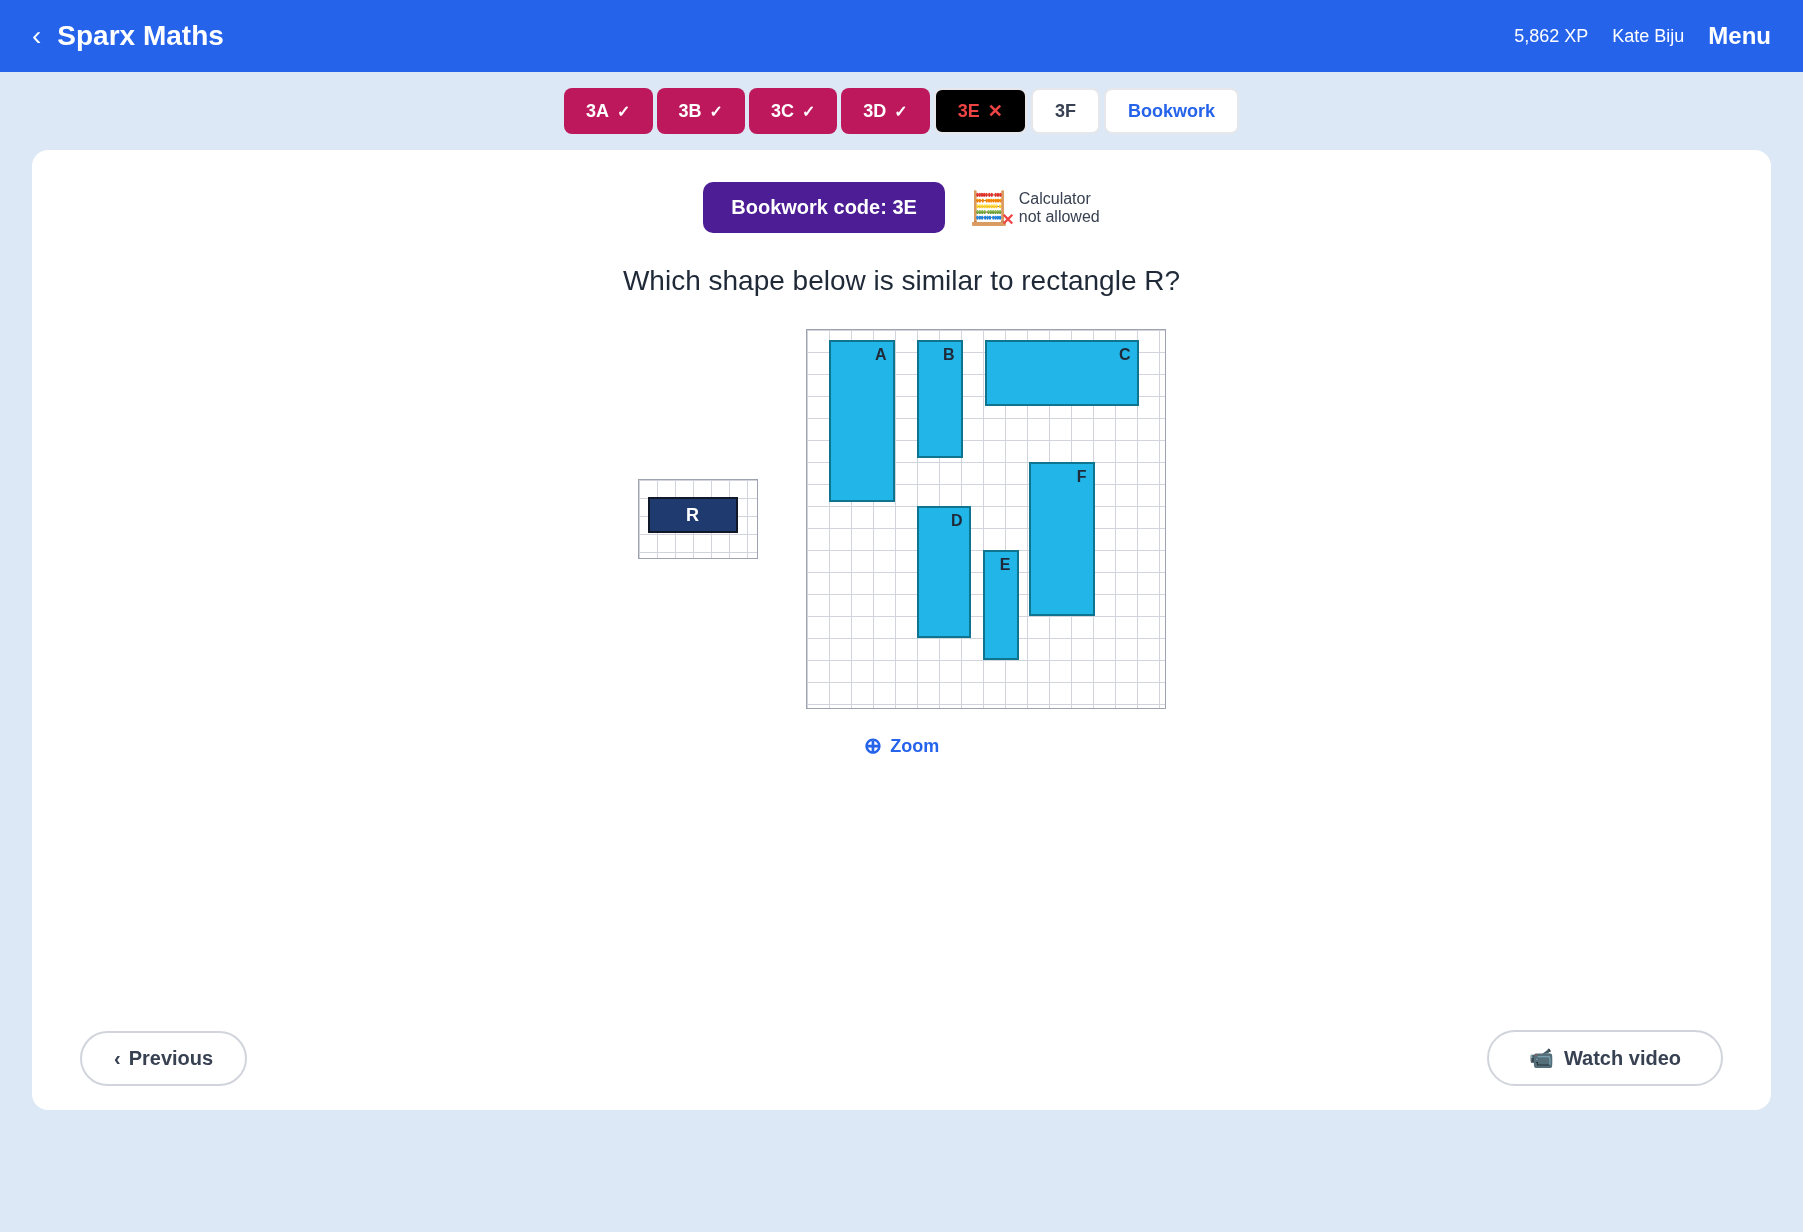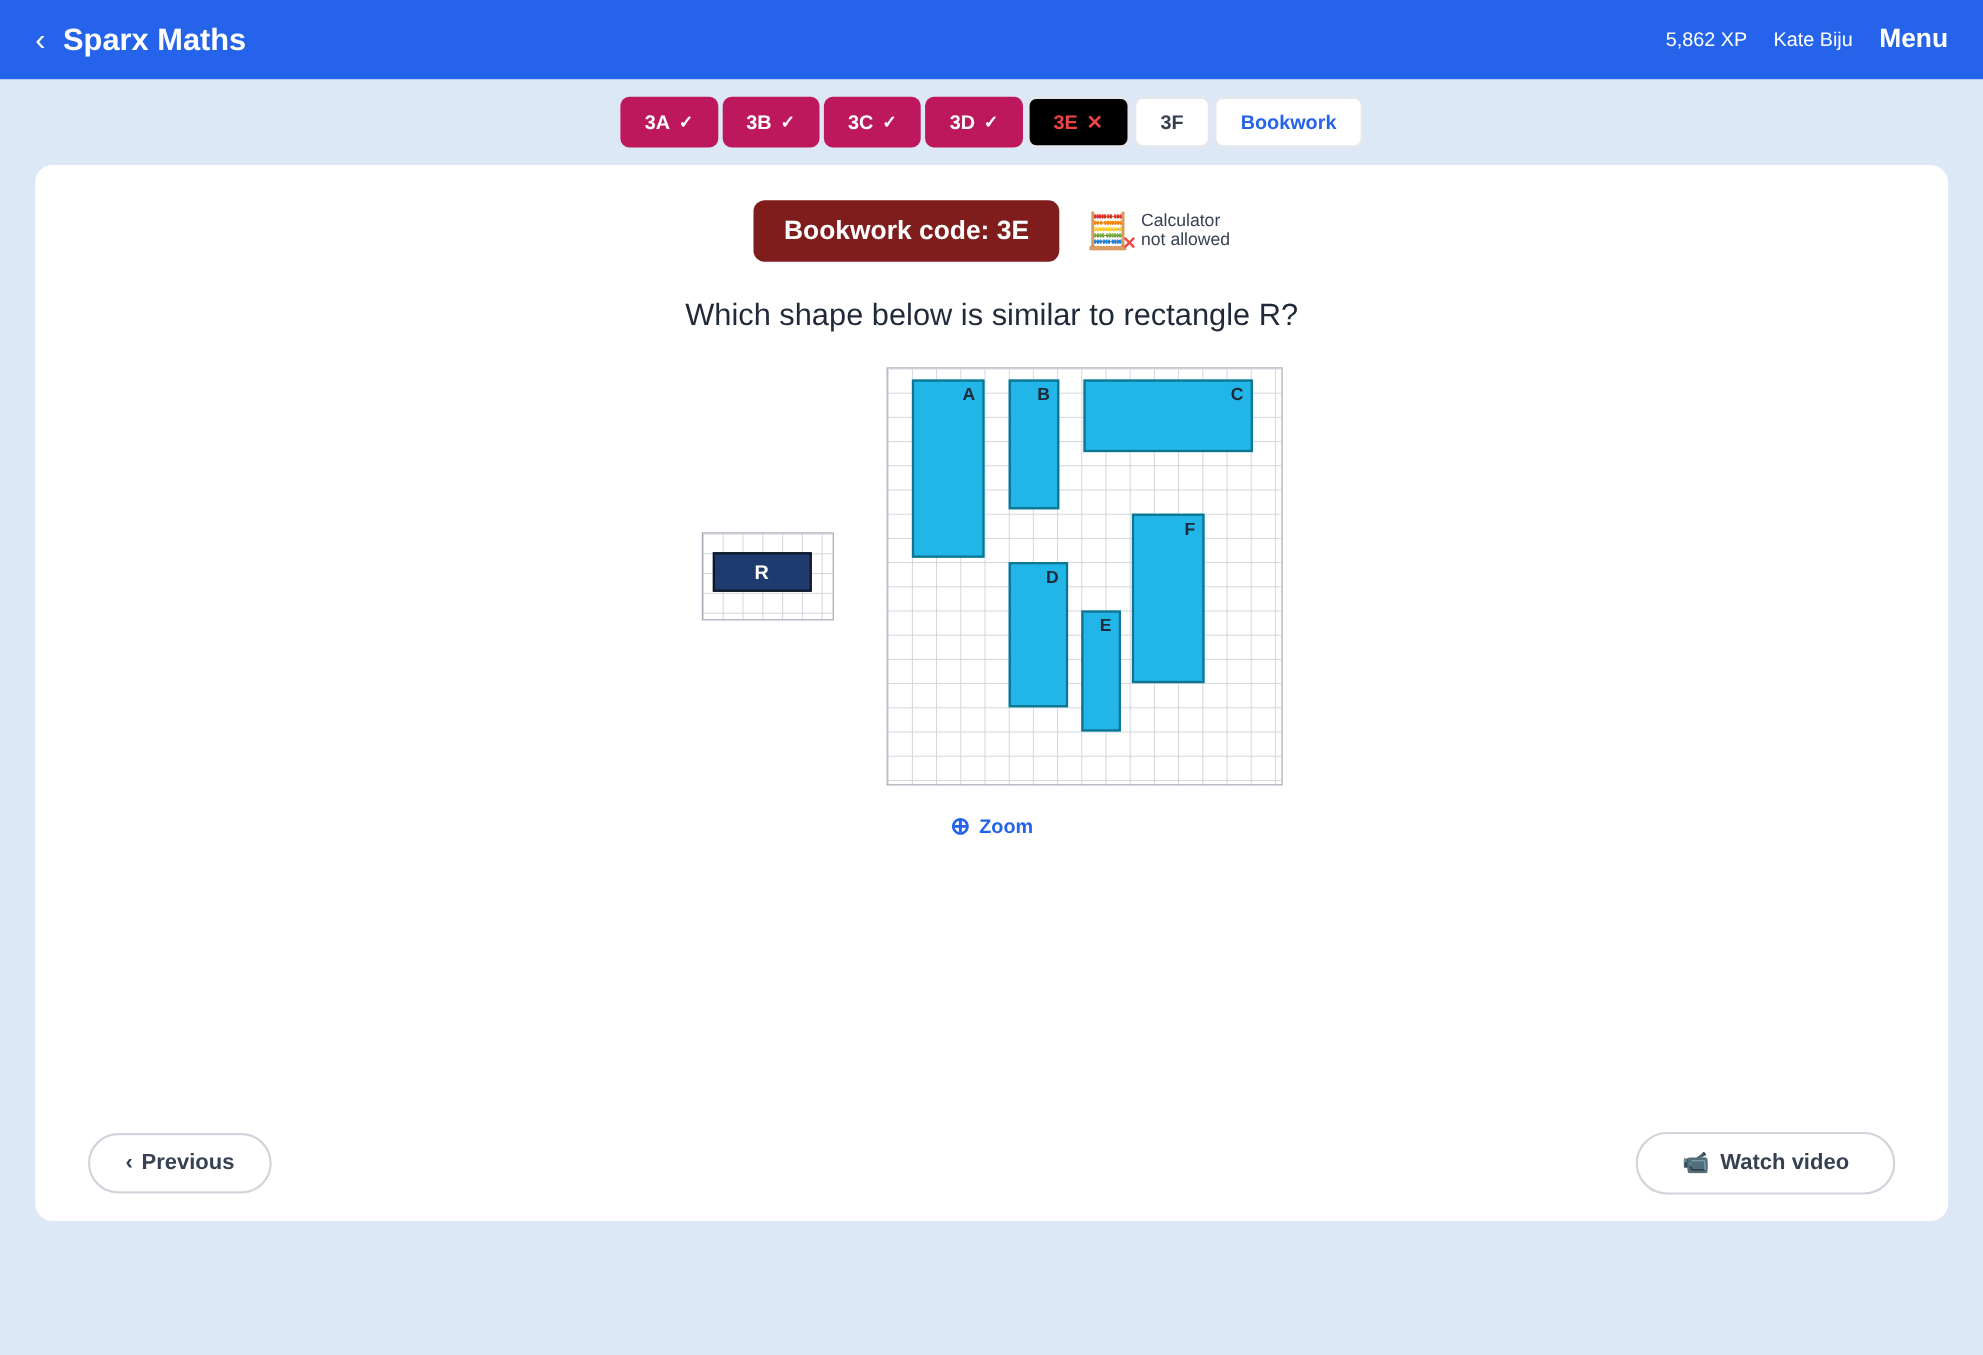--- a/index.html
+++ b/index.html
@@ -102,25 +102,25 @@
 
     
     .info-row {
       display: flex;
       justify-content: center;
       align-items: center;
       gap: 24px;
       margin-bottom: 32px;
     }
     .bookwork-code {
-      background: #7f1d1d;
+      background: #4c1d95;
       color: white;
       padding: 14px 28px;
       border-radius: 10px;
-      font-size: 24px;
+      font-size: 20px;
       font-weight: 600;
     }
     .calculator-badge {
       display: flex;
       align-items: center;
       gap: 10px;
       font-size: 16px;
       color: #374151;
     }
 

